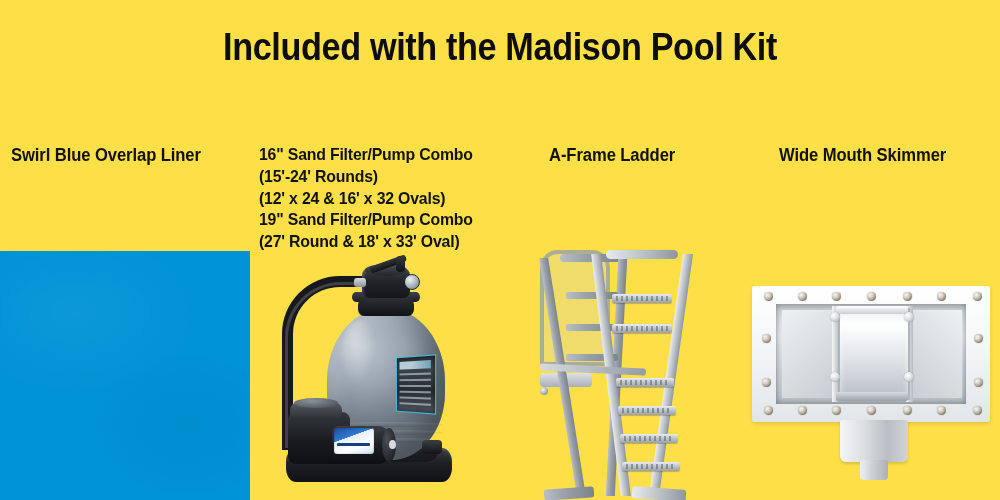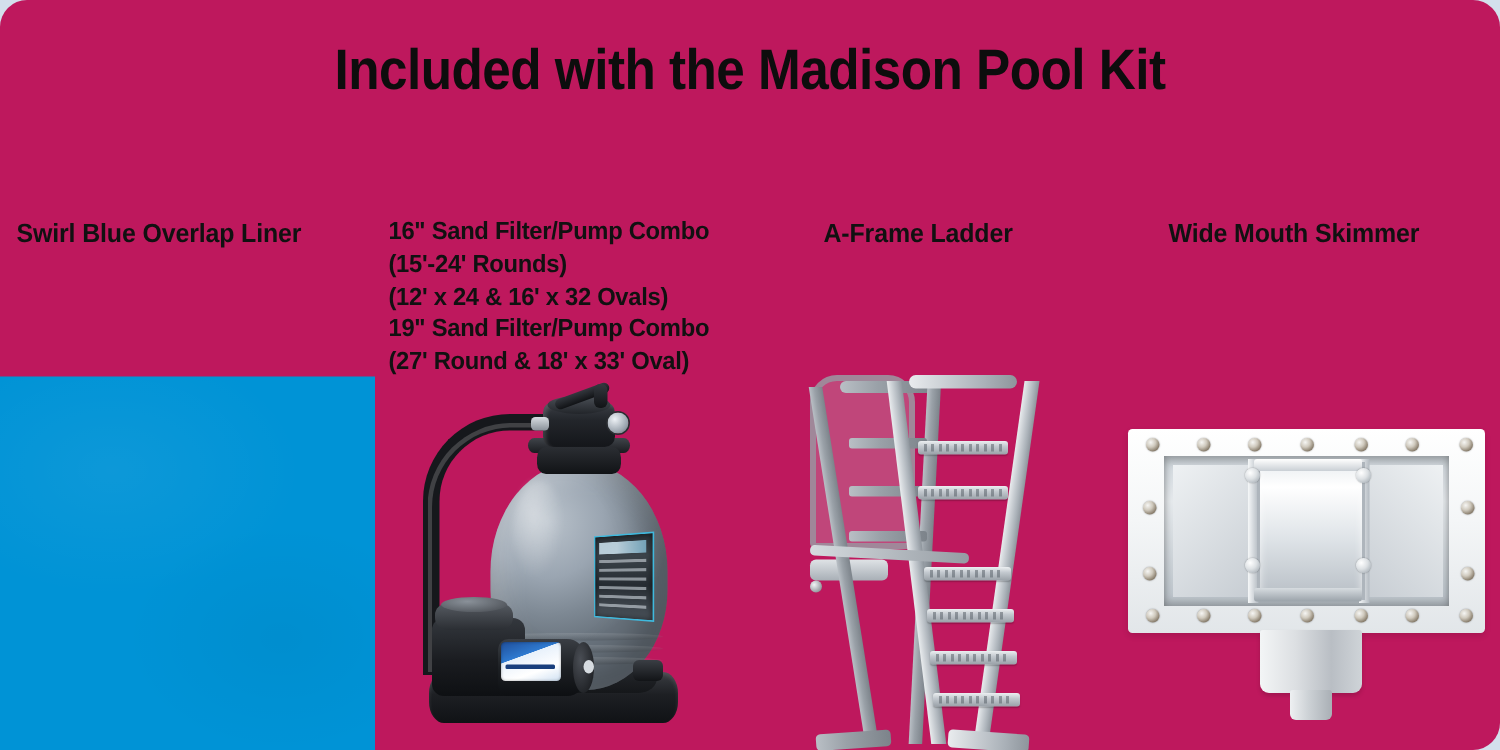--- a/index.html
+++ b/index.html
@@ -2,21 +2,21 @@
 <html><head>
 <meta charset="utf-8">
 <style>
   html,body{margin:0;padding:0;}
   body{
     width:1000px;height:500px;
     background:#d3e0ec;
     font-family:"Liberation Sans","DejaVu Sans",sans-serif;
     overflow:hidden;position:relative;
   }
-  #page{position:absolute;inset:0;background:#be185d;border-radius:18px;}
+  #page{position:absolute;inset:0;background:#fde047;}
 
   .title{
     position:absolute;left:0;top:26px;width:1000px;
     text-align:center;
     font-size:38px;font-weight:bold;color:#0d0d0d;
     letter-spacing:-0.4px;
     transform:scaleX(0.90);transform-origin:center top;
     white-space:nowrap;
   }
 

